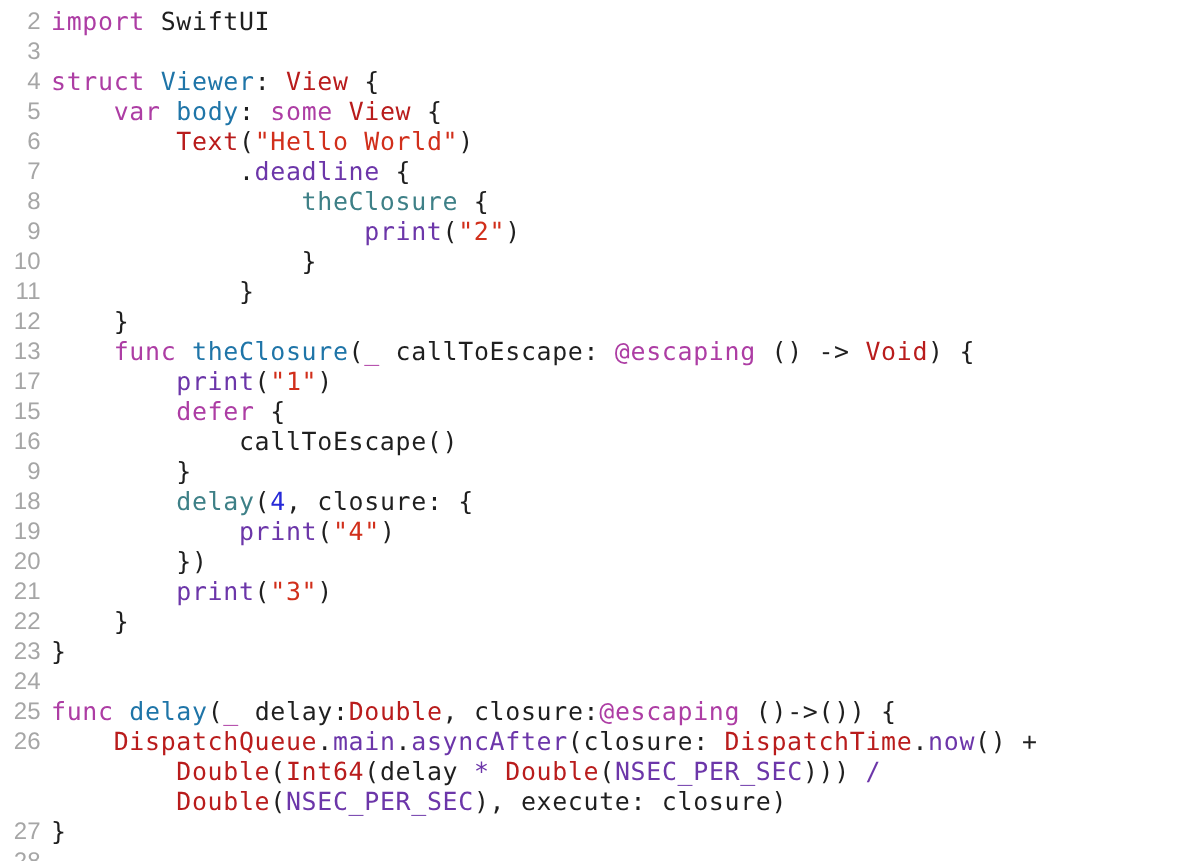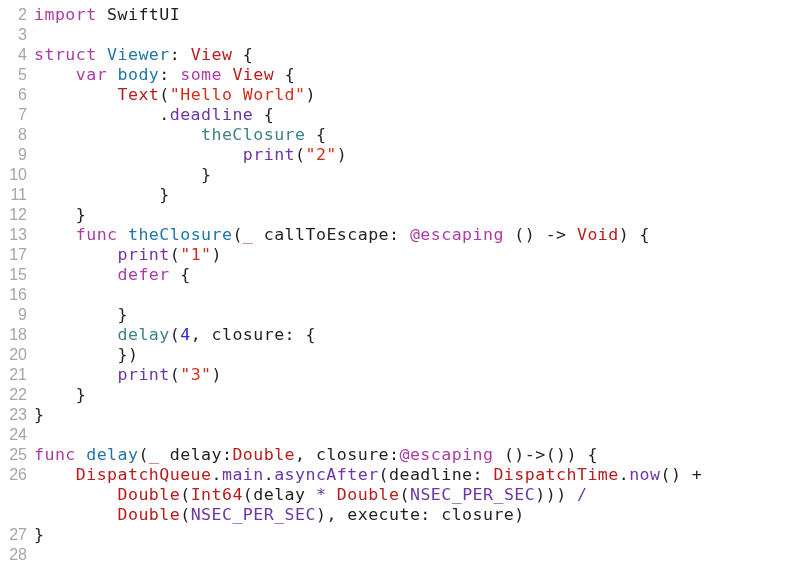--- a/index.html
+++ b/index.html
@@ -36,27 +36,28 @@
     <div class="row"><span class="ln">6</span><span class="code"><span>        </span><span class="type">Text</span><span>(</span><span class="str">"Hello World"</span><span>)</span></span></div>
     <div class="row"><span class="ln">7</span><span class="code"><span>            .</span><span class="prop">deadline</span><span> {</span></span></div>
     <div class="row"><span class="ln">8</span><span class="code"><span>                </span><span class="fn">theClosure</span><span> {</span></span></div>
     <div class="row"><span class="ln">9</span><span class="code"><span>                    </span><span class="prop">print</span><span>(</span><span class="str">"2"</span><span>)</span></span></div>
     <div class="row"><span class="ln">10</span><span class="code"><span>                }</span></span></div>
     <div class="row"><span class="ln">11</span><span class="code"><span>            }</span></span></div>
     <div class="row"><span class="ln">12</span><span class="code"><span>    }</span></span></div>
     <div class="row"><span class="ln">13</span><span class="code"><span>    </span><span class="kw">func</span><span> </span><span class="decl">theClosure</span><span>(</span><span class="kw">_</span><span> callToEscape: </span><span class="attr">@escaping</span><span> () -&gt; </span><span class="type">Void</span><span>) {</span></span></div>
     <div class="row"><span class="ln">17</span><span class="code"><span>        </span><span class="prop">print</span><span>(</span><span class="str">"1"</span><span>)</span></span></div>
     <div class="row"><span class="ln">15</span><span class="code"><span>        </span><span class="kw">defer</span><span> {</span></span></div>
-    <div class="row"><span class="ln">16</span></div>
+    <div class="row"><span class="ln">16</span><span class="code"><span>            callToEscape()</span></span></div>
     <div class="row"><span class="ln">9</span><span class="code"><span>        }</span></span></div>
     <div class="row"><span class="ln">18</span><span class="code"><span>        </span><span class="fn">delay</span><span>(</span><span class="num">4</span><span>, closure: {</span></span></div>
+    <div class="row"><span class="ln">19</span><span class="code"><span>            </span><span class="prop">print</span><span>(</span><span class="str">"4"</span><span>)</span></span></div>
     <div class="row"><span class="ln">20</span><span class="code"><span>        })</span></span></div>
     <div class="row"><span class="ln">21</span><span class="code"><span>        </span><span class="prop">print</span><span>(</span><span class="str">"3"</span><span>)</span></span></div>
     <div class="row"><span class="ln">22</span><span class="code"><span>    }</span></span></div>
     <div class="row"><span class="ln">23</span><span class="code"><span>}</span></span></div>
     <div class="row"><span class="ln">24</span><span class="code"></span></div>
     <div class="row"><span class="ln">25</span><span class="code"><span class="kw">func</span><span> </span><span class="decl">delay</span><span>(</span><span class="kw">_</span><span> delay:</span><span class="type">Double</span><span>, closure:</span><span class="attr">@escaping</span><span> ()-&gt;()) {</span></span></div>
-    <div class="row"><span class="ln">26</span><span class="code"><span>    </span><span class="type">DispatchQueue</span><span>.</span><span class="prop">main</span><span>.</span><span class="prop">asyncAfter</span><span>(deadline: </span><span class="type">DispatchTime</span><span>.</span><span class="prop">now</span><span>() +</span></span></div>
+    <div class="row"><span class="ln">26</span><span class="code"><span>    </span><span class="type">DispatchQueue</span><span>.</span><span class="prop">main</span><span>.</span><span class="prop">asyncAfter</span><span>(closure: </span><span class="type">DispatchTime</span><span>.</span><span class="prop">now</span><span>() +</span></span></div>
     <div class="row"><span class="ln"></span><span class="code"><span>        </span><span class="type">Double</span><span>(</span><span class="type">Int64</span><span>(delay </span><span class="prop">*</span><span> </span><span class="type">Double</span><span>(</span><span class="prop">NSEC_PER_SEC</span><span>)))</span><span class="prop"> /</span></span></div>
     <div class="row"><span class="ln"></span><span class="code"><span>        </span><span class="type">Double</span><span>(</span><span class="prop">NSEC_PER_SEC</span><span>), execute: closure)</span></span></div>
     <div class="row"><span class="ln">27</span><span class="code"><span>}</span></span></div>
     <div class="row"><span class="ln">28</span><span class="code"></span></div>
   </div>
 
 </body></html>

